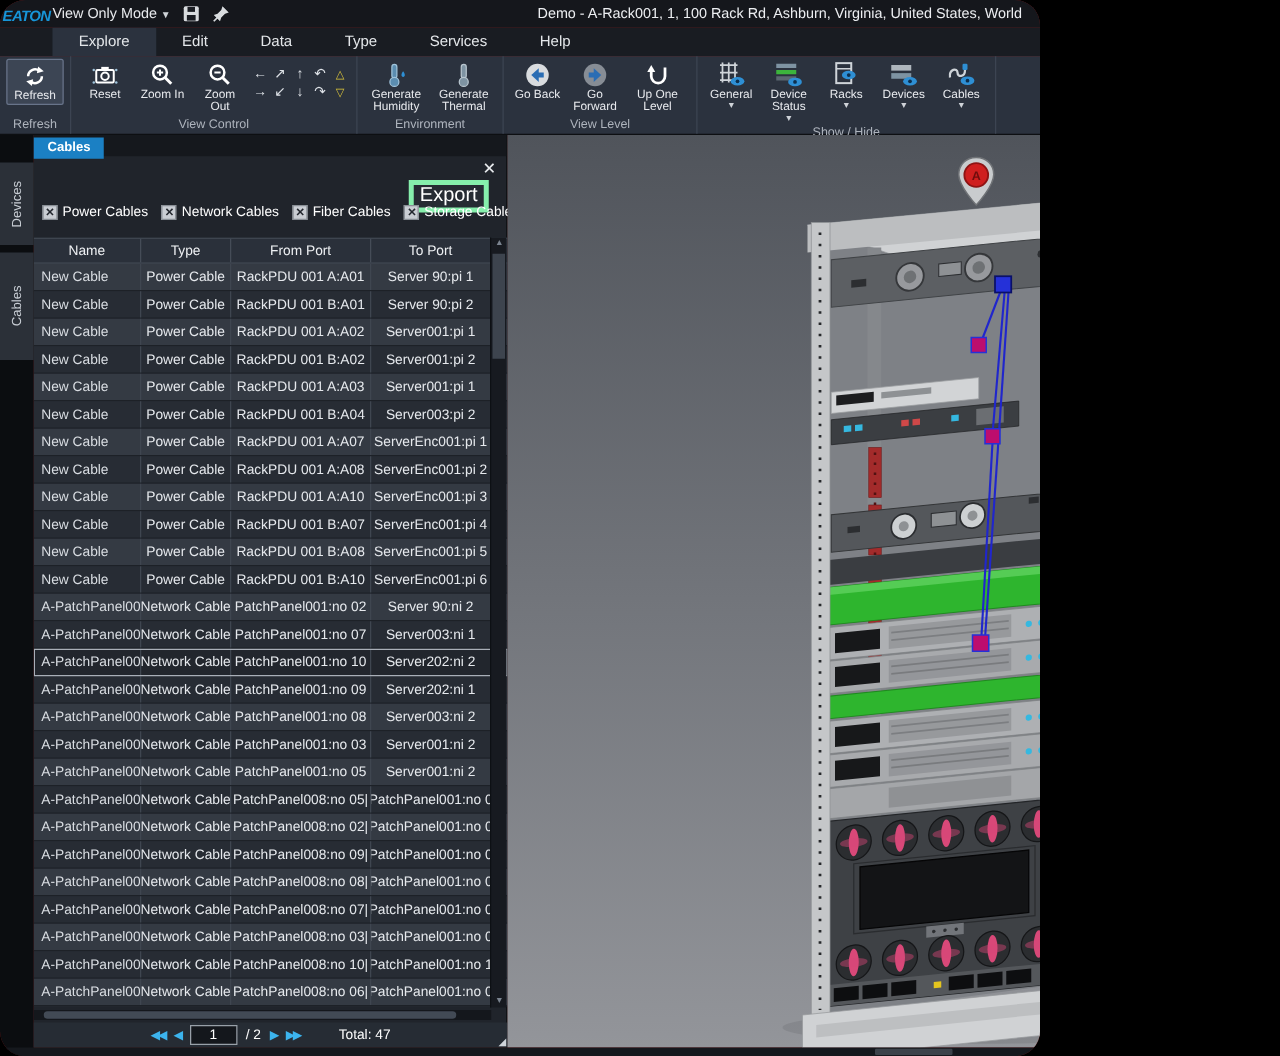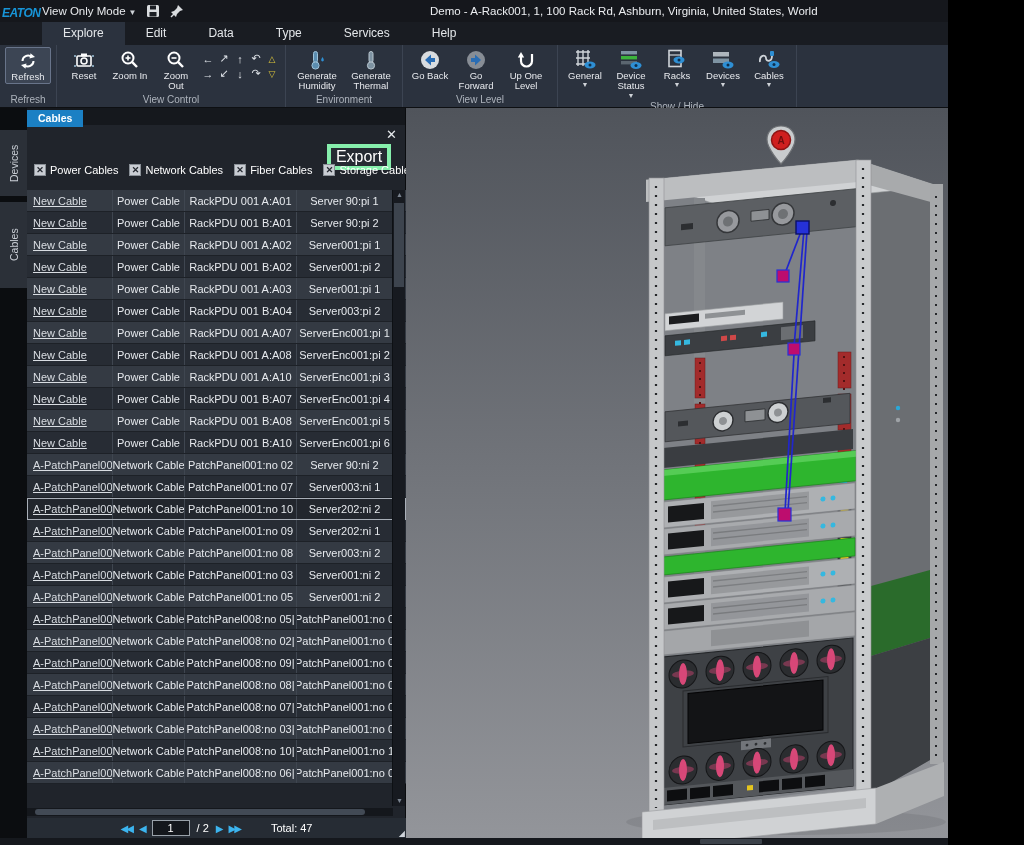--- a/index.html
+++ b/index.html
@@ -1,17 +1,17 @@
 <!DOCTYPE html>
 <html><head>
 <meta charset="utf-8">
 <style>
   html,body{margin:0;padding:0;background:#000;}
-  #app{position:relative;width:948px;height:845px;background:#7f1d1d;overflow:hidden;
-       font-family:"Liberation Sans",sans-serif;-webkit-font-smoothing:antialiased;}
+  #app{position:relative;width:832px;height:845px;background:#7f1d1d;overflow:hidden;
+       font-family:"Liberation Sans",sans-serif;border-radius:20px;-webkit-font-smoothing:antialiased;}
   
   .titlebar{position:absolute;left:0;top:0;width:1024px;height:22px;background:#15171c;z-index:5;}
   .brand{position:absolute;left:2px;top:6px;width:40px;color:#1795d8;font-weight:bold;font-style:italic;
          font-size:12px;letter-spacing:-0.5px;z-index:6;}
   .qat{position:absolute;left:42px;top:0;height:22px;display:flex;align-items:center;gap:10px;color:#e8eaed;font-size:11.5px;}
   .qat .mode{cursor:default;}
   .caret{font-size:8px;color:#cfd3d8;margin-left:3px;}
   .tb-title{position:absolute;left:430px;right:8px;top:0;height:22px;line-height:22px;text-align:left;
             color:#eceef1;font-size:11.5px;white-space:nowrap;overflow:hidden;}
   
@@ -53,21 +53,21 @@
   
   .tablewrap{position:absolute;left:0;top:82px;width:379px;height:616px;overflow:hidden;}
   .thead{display:flex;height:21px;background:#2a303a;border-top:1px solid #454c57;border-bottom:1px solid #454c57;box-sizing:border-box;}
   .thcell{color:#eef0f3;font-size:11px;display:flex;align-items:center;justify-content:center;box-sizing:border-box;}
   .trow{display:flex;height:22px;box-sizing:border-box;border-bottom:1px solid #1d2127;}
   .trow.even{background:#343a43;}
   .trow.odd{background:#272c34;}
   .trow.selected{background:#22262d;outline:1px solid #a9afb8;outline-offset:-1px;}
   .tcell{font-size:11px;color:#e6e9ed;display:flex;align-items:center;justify-content:center;
          box-sizing:border-box;border-right:1px solid #3f4650;white-space:nowrap;overflow:hidden;}
-  .c0{width:86px;justify-content:flex-start;padding-left:6px;color:#d9dde2;text-decoration:underline;}
+  .c0{width:86px;justify-content:flex-start;padding-left:6px;color:#d9dde2;}
   .c1{width:72px;}
   .c2{width:112px;}
   .c3{width:95px;border-right:none;}
   .thcell.c0{text-decoration:none;justify-content:center;padding-left:0;color:#eef0f3;border-right:1px solid #454c57;}
   .thcell.c1,.thcell.c2{border-right:1px solid #454c57;}
   
   .vscroll{position:absolute;right:0;top:82px;width:13px;height:616px;background:#171a20;border-left:1px solid #0d1014;box-sizing:border-box;}
   .vthumb{position:absolute;left:1px;right:1px;top:13px;height:84px;background:#3d444e;}
   .varrow{position:absolute;left:0;width:13px;text-align:center;color:#7b8490;font-size:7px;line-height:10px;cursor:default;}
   .hscroll{position:absolute;left:0;top:700px;width:366px;height:8px;background:#14171c;}
@@ -347,20 +347,26 @@
         <span class="cbx">✕</span>
         <span>Fiber Cables</span>
       </span>
       <span class="filter">
         <span class="cbx">✕</span>
         <span>Storage Cables</span>
       </span>
     </div>
 
     <div class="tablewrap">
+      <div class="thead">
+        <div class="thcell c0">Name</div>
+        <div class="thcell c1">Type</div>
+        <div class="thcell c2">From Port</div>
+        <div class="thcell c3">To Port</div>
+      </div>
       <div>
           <div class="trow even">
             <div class="tcell c0">New Cable</div>
             <div class="tcell c1">Power Cable</div>
             <div class="tcell c2">RackPDU 001 A:A01</div>
             <div class="tcell c3">Server 90:pi 1</div>
           </div>
           <div class="trow odd">
             <div class="tcell c0">New Cable</div>
             <div class="tcell c1">Power Cable</div>

